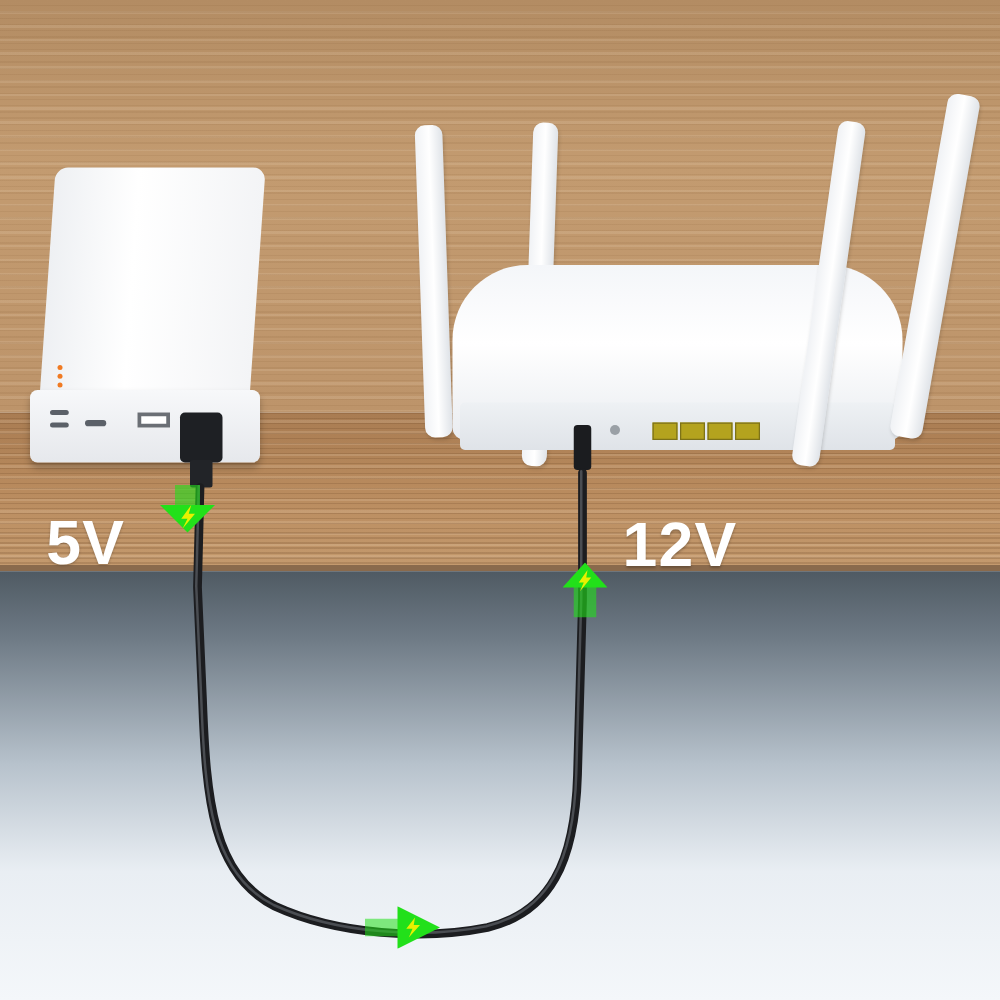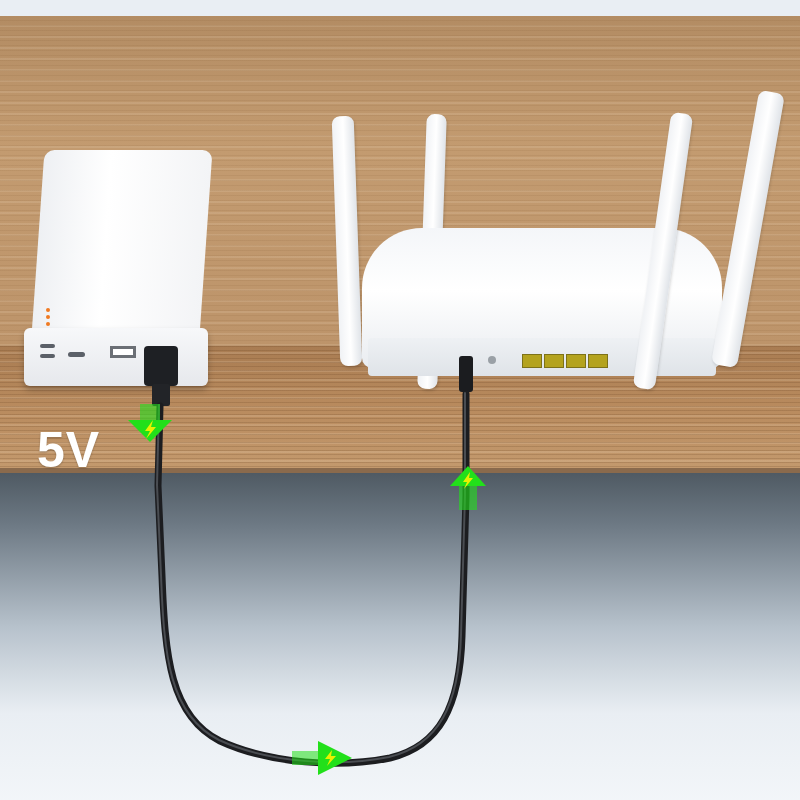--- a/index.html
+++ b/index.html
@@ -1,17 +1,17 @@
 <!DOCTYPE html>
 <html><head>
 <meta charset="utf-8">
 <style>
   html,body{margin:0;padding:0;}
   body{width:800px;height:800px;overflow:hidden;position:relative;background:#e9eef3;font-family:"Liberation Sans",sans-serif;}
-  .scene{position:absolute;left:0;top:16px;width:800px;height:644px;}
+  .scene{position:absolute;left:0;top:0;width:800px;height:644px;}
   .wall{position:absolute;left:0;top:0;width:800px;height:330px;
     background:
       repeating-linear-gradient(0deg, rgba(120,80,40,0.10) 0px, rgba(120,80,40,0.10) 1px, transparent 1px, transparent 5px),
       repeating-linear-gradient(0deg, rgba(255,240,220,0.12) 0px, rgba(255,240,220,0.12) 2px, transparent 2px, transparent 11px),
       linear-gradient(180deg,#b38c63 0%,#c39b70 40%,#bd946a 100%);}
   .desk-top{position:absolute;left:0;top:330px;width:800px;height:125px;
     background:
       repeating-linear-gradient(0deg, rgba(90,55,25,0.18) 0px, rgba(90,55,25,0.18) 1px, transparent 1px, transparent 4px),
       repeating-linear-gradient(0deg, rgba(255,235,210,0.15) 0px, rgba(255,235,210,0.15) 2px, transparent 2px, transparent 9px),
       linear-gradient(180deg,#a97c52 0%,#b98b5e 50%,#c49a6e 100%);}
@@ -98,13 +98,14 @@
     <polygon points="26,0 60,17 26,34" fill="#22e01a"></polygon>
     <polygon points="40,9 33,18 38,18 35,25 44,15 39,15" fill="#e8f000"></polygon>
   </svg>
   <svg class="arrow" style="left:450px;top:450px;" width="36" height="44" viewBox="0 0 36 44">
     <polygon points="0,20 18,0 36,20" fill="#22e01a"></polygon>
     <rect x="9" y="19" width="18" height="25" fill="#22e01a" opacity="0.6"></rect>
     <polygon points="20,6 13,16 17,16 14,23 23,12 19,12" fill="#e8f000"></polygon>
   </svg>
 
   <div class="label" style="left:37px;top:405px;">5V</div>
+  <div class="label" style="left:498px;top:407px;">12V</div>
 </div>
 
 </body></html>

